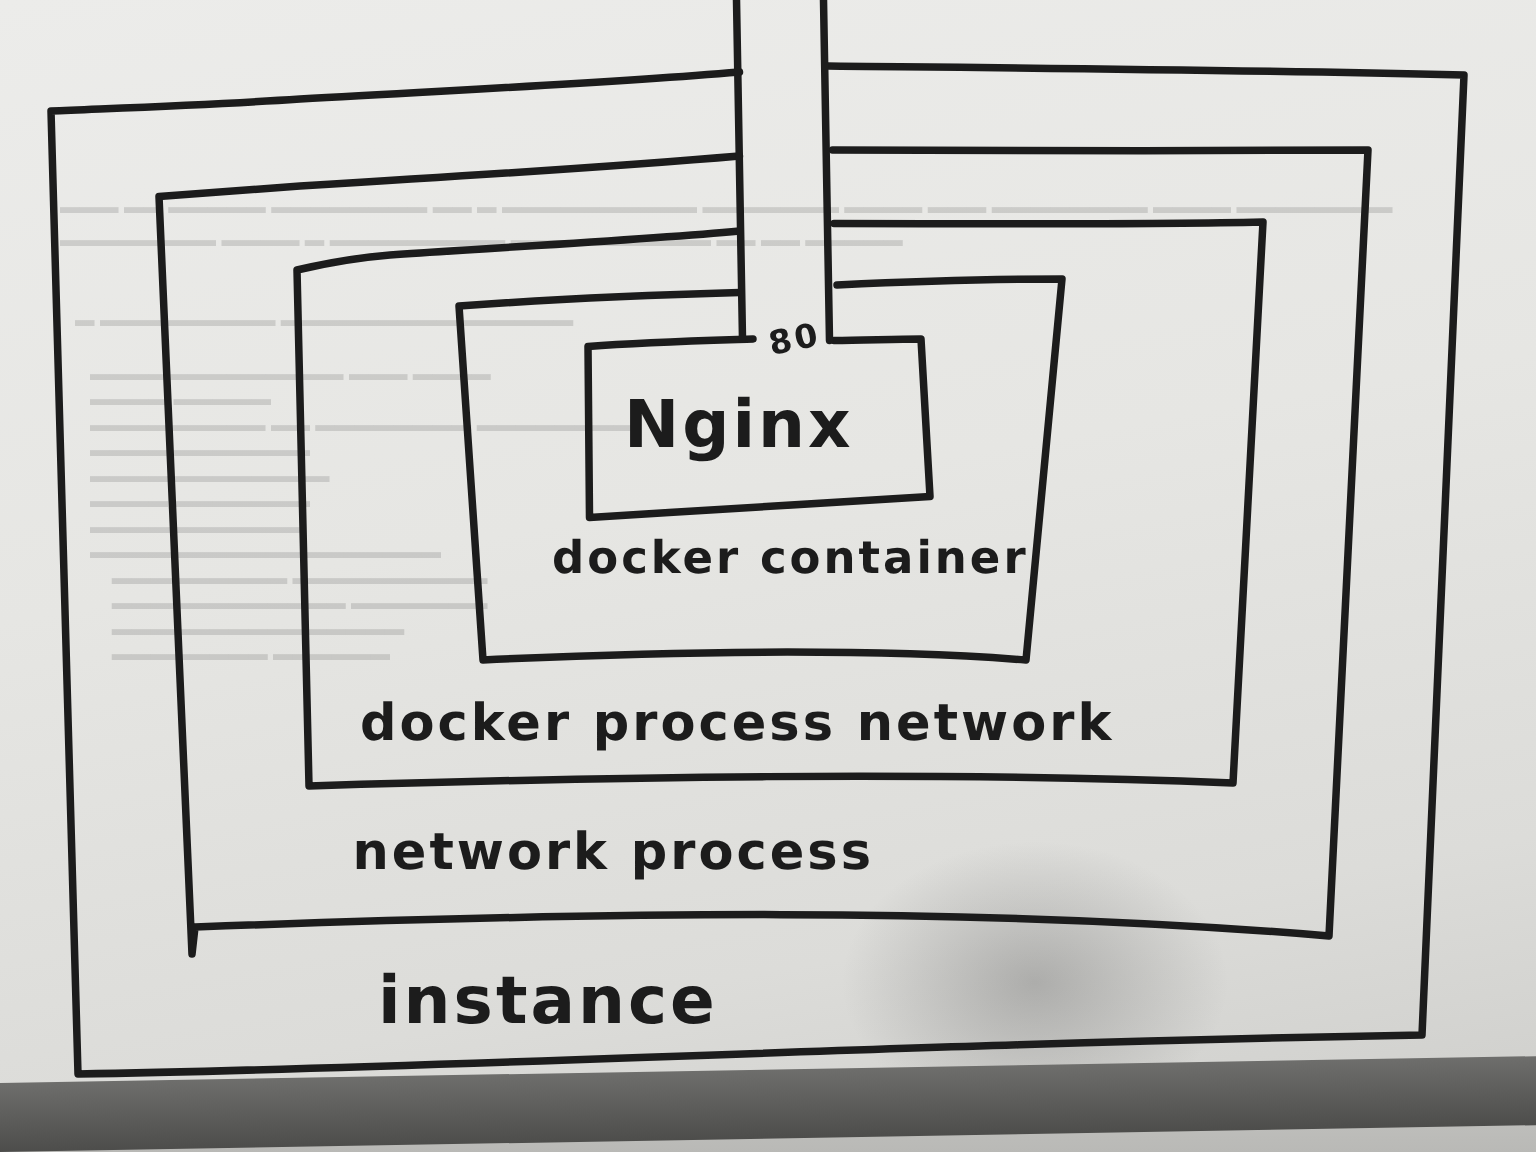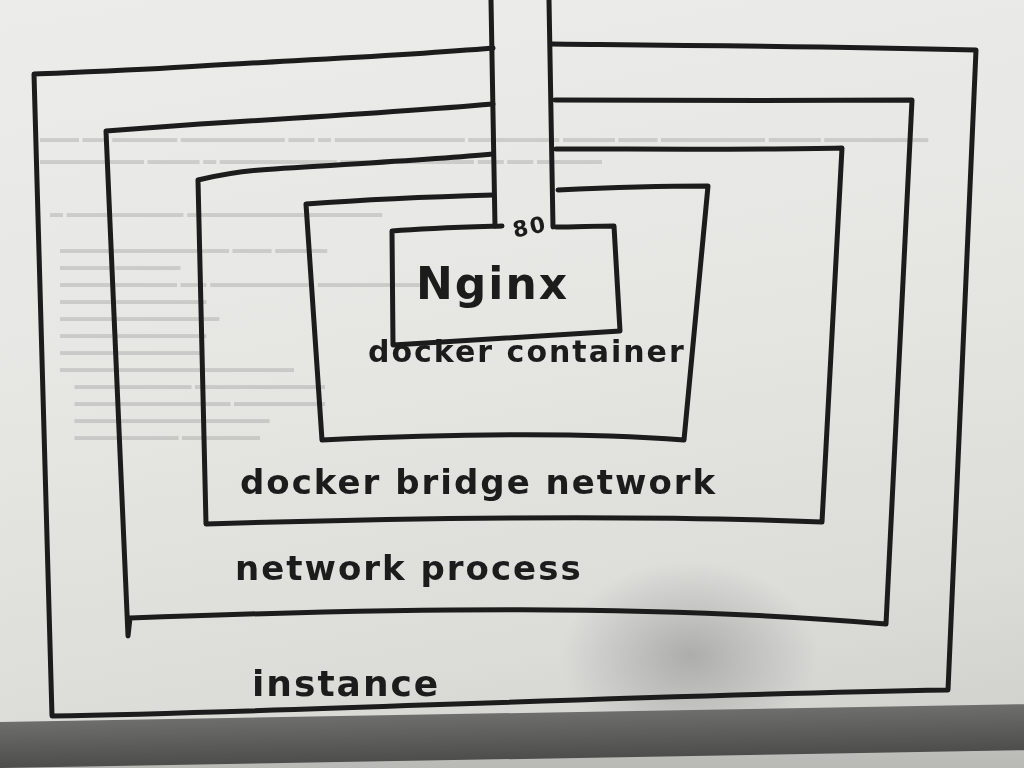--- a/index.html
+++ b/index.html
@@ -45,16 +45,16 @@
 
     <path d="M502,226 C470,227 430,228 392,231 L393,345 C470,340 550,336 620,331 L614,226 C595,226 575,227 556,227"></path>
 
     <path d="M491,0 L495,226"></path>
     <path d="M549,0 L553,227"></path>
   </g>
 </svg>
 
 <div class="hw port" style="left:513px;top:218px;transform:rotate(-12deg);">80</div>
 <div class="hw nginx" style="left:416px;top:258px;">Nginx</div>
-<div class="hw lbl" style="left:368px;top:334px;font-size:30px;">docker container</div>
-<div class="hw lbl" style="left:240px;top:462px;">docker bridge network</div>
+<div class="hw lbl" style="left:368px;top:355px;font-size:30px;">docker container</div>
+<div class="hw lbl" style="left:240px;top:462px;">docker process network</div>
 <div class="hw lbl" style="left:235px;top:548px;">network process</div>
-<div class="hw lbl" style="left:252px;top:663px;font-size:36px;">instance</div>
+<div class="hw lbl" style="left:252px;top:642px;font-size:44px;">instance</div>
 
 </body></html>

